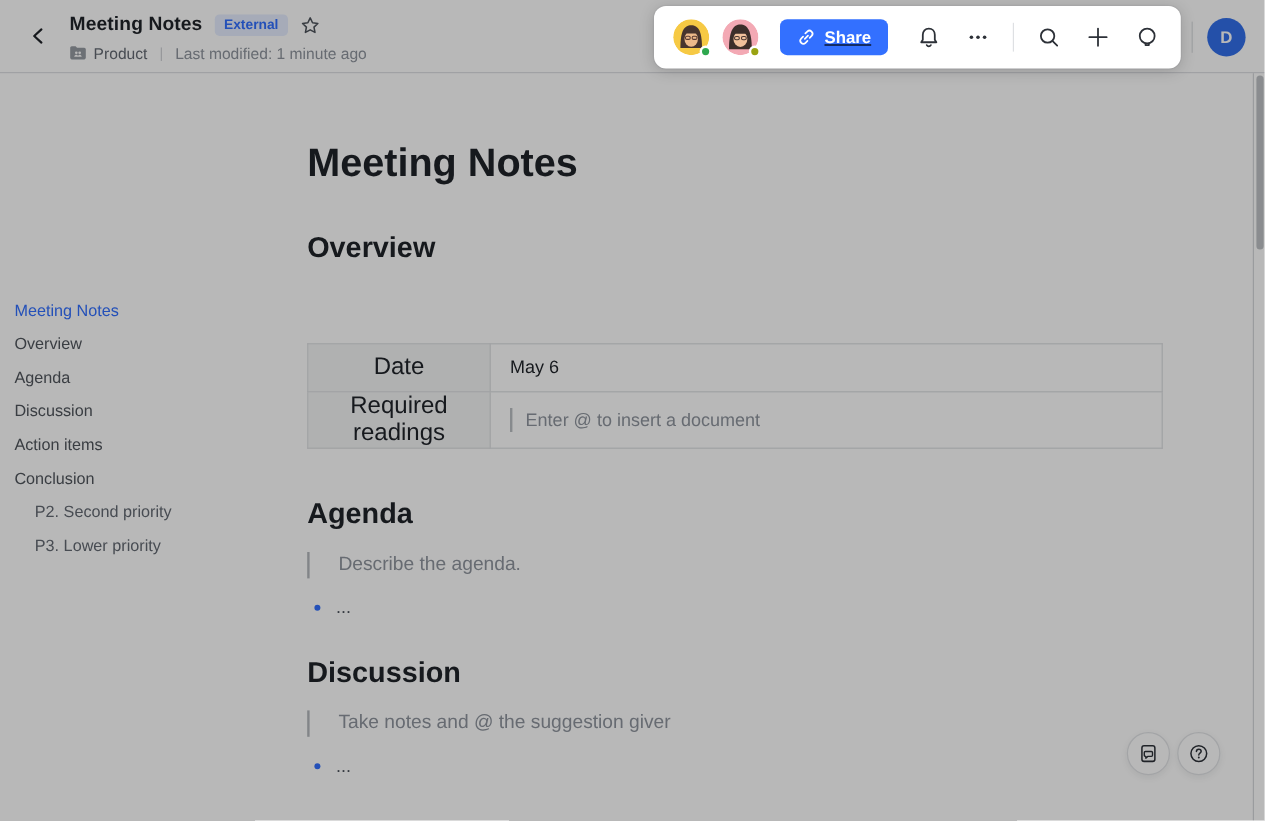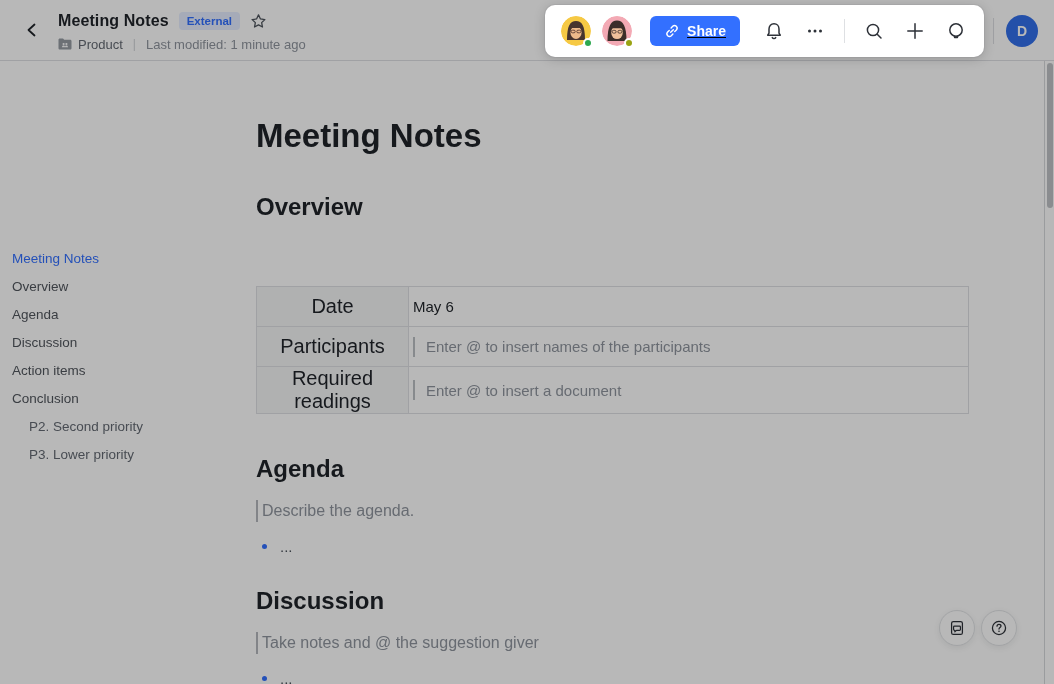--- a/index.html
+++ b/index.html
@@ -62,28 +62,28 @@
   .doc { position:absolute; left:256px; top:61px; width:714px; }
   .doc h1 { margin-top:55px; font-size:33px; line-height:40px; font-weight:700; color:#1f2329; }
   .doc h2 { font-size:24px; line-height:30px; font-weight:700; color:#1f2329; }
   .h2-overview { margin-top:36px; }
   .h2-agenda { margin-top:40px; }
   .h2-discussion { margin-top:30px; }
 
   table.meta-table { margin-top:64px; width:713px; border-collapse:collapse; table-layout:fixed; }
   .meta-table td { border:1px solid #dee0e3; height:40px; vertical-align:middle; }
   .meta-table td.k { width:152px; background:#f4f5f6; text-align:center; font-size:20px; color:#1f2329; }
-  .meta-table td.v { padding-left:4px; font-size:15px; color:#1f2329; }
+  .meta-table td.v { padding-left:16px; font-size:15px; color:#1f2329; }
   .cell-ph { display:flex; align-items:center; }
   .ph-bar { width:2px; height:20px; background:#bbbfc4; flex:0 0 auto; }
   .ph-text { margin-left:11px; color:#8f959e; font-size:15px; }
 
   .ph-line { margin-top:14px; height:26px; display:flex; align-items:center; cursor:text; }
   .ph-line .bar { width:2px; height:22px; background:#b4b8bd; }
-  .ph-line .txt { margin-left:4px; font-size:16px; color:#8f959e; }
+  .ph-line .txt { margin-left:24px; font-size:16px; color:#8f959e; }
   .bullet-line { margin-top:12px; height:20px; display:flex; align-items:center; cursor:text; }
   .bullet-dot { width:5px; height:5px; border-radius:50%; background:#3370ff; margin-left:6px; }
   .bullet-txt { margin-left:13px; font-size:15px; color:#4c535c; }
 
   
   .fab-group { position:absolute; left:939px; top:610px; display:flex; gap:6px; }
   .fab { width:36px; height:36px; border-radius:50%; background:#fff; border:1px solid #e2e4e7;
          box-shadow:0 2px 6px rgba(31,35,41,0.08); cursor:pointer;
          display:flex; align-items:center; justify-content:center; padding:0; }
   .scrollbar { position:absolute; right:0; top:61px; width:10px; height:623px; border-left:1px solid #d6d8db; }
@@ -221,29 +221,20 @@
     <h1>Meeting Notes</h1>
     <h2 class="h2-overview">Overview</h2>
 
     <table class="meta-table">
       <tbody>
           <tr>
         <td class="k">Date</td>
         <td class="v">May 6</td>
       </tr>
       <tr>
-        <td class="k">Participants</td>
-        <td class="v">
-          <span class="cell-ph">
-            <span class="ph-bar"></span>
-            <span class="ph-text">Enter @ to insert names of the participants</span>
-          </span>
-        </td>
-      </tr>
-      <tr>
         <td class="k">Required readings</td>
         <td class="v">
           <span class="cell-ph">
             <span class="ph-bar"></span>
             <span class="ph-text">Enter @ to insert a document</span>
           </span>
         </td>
       </tr>
     </tbody>
       </table>

